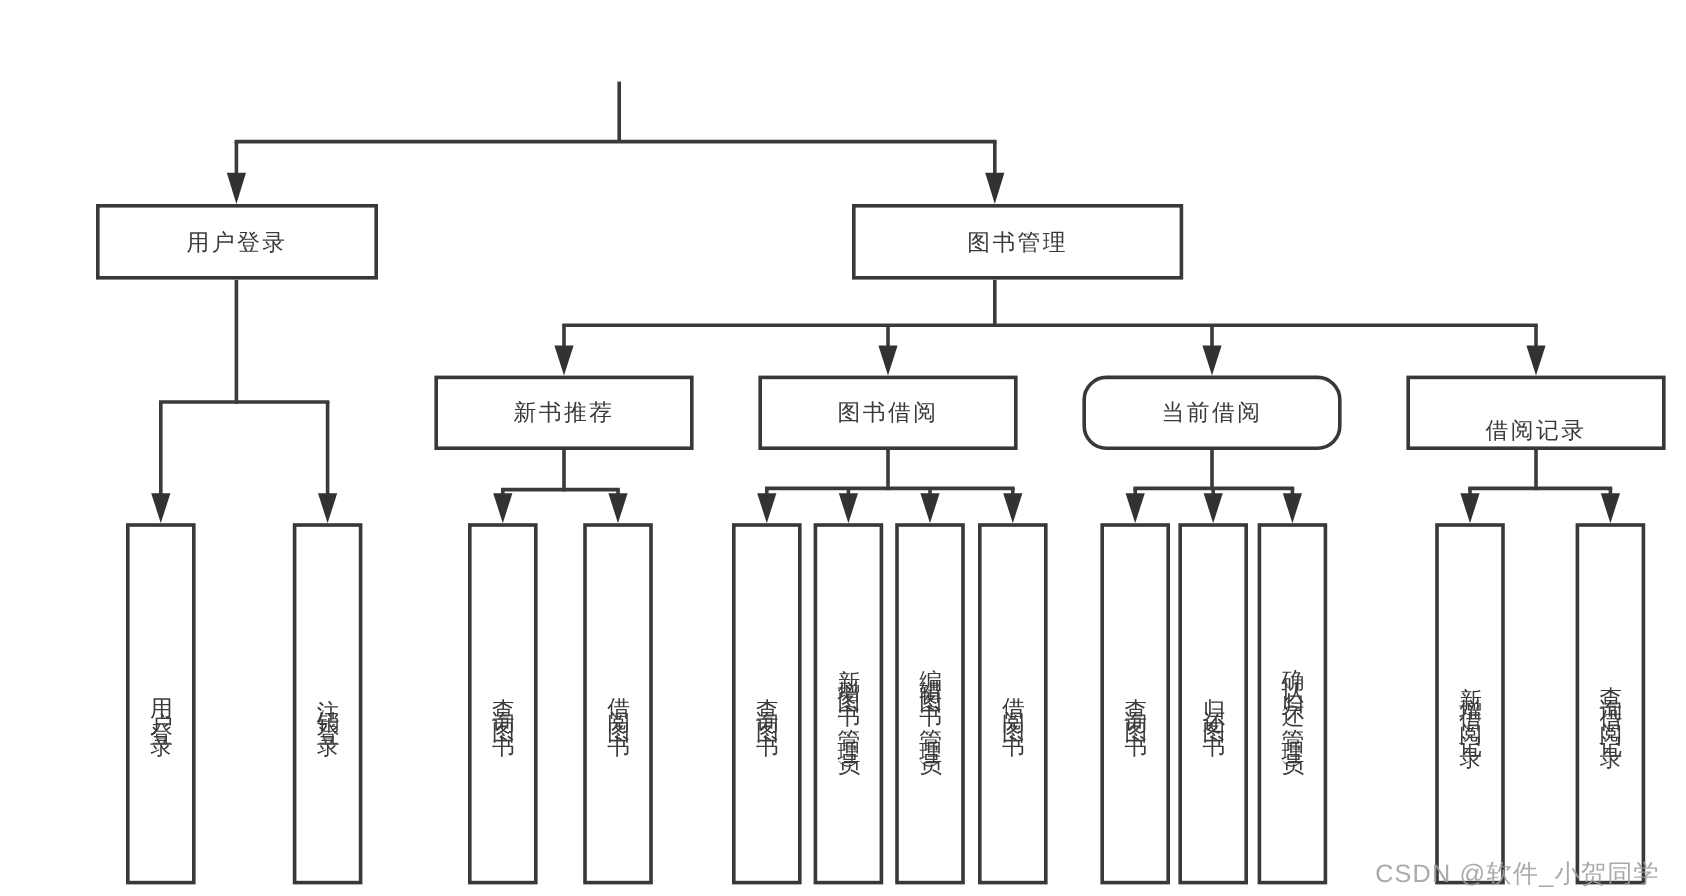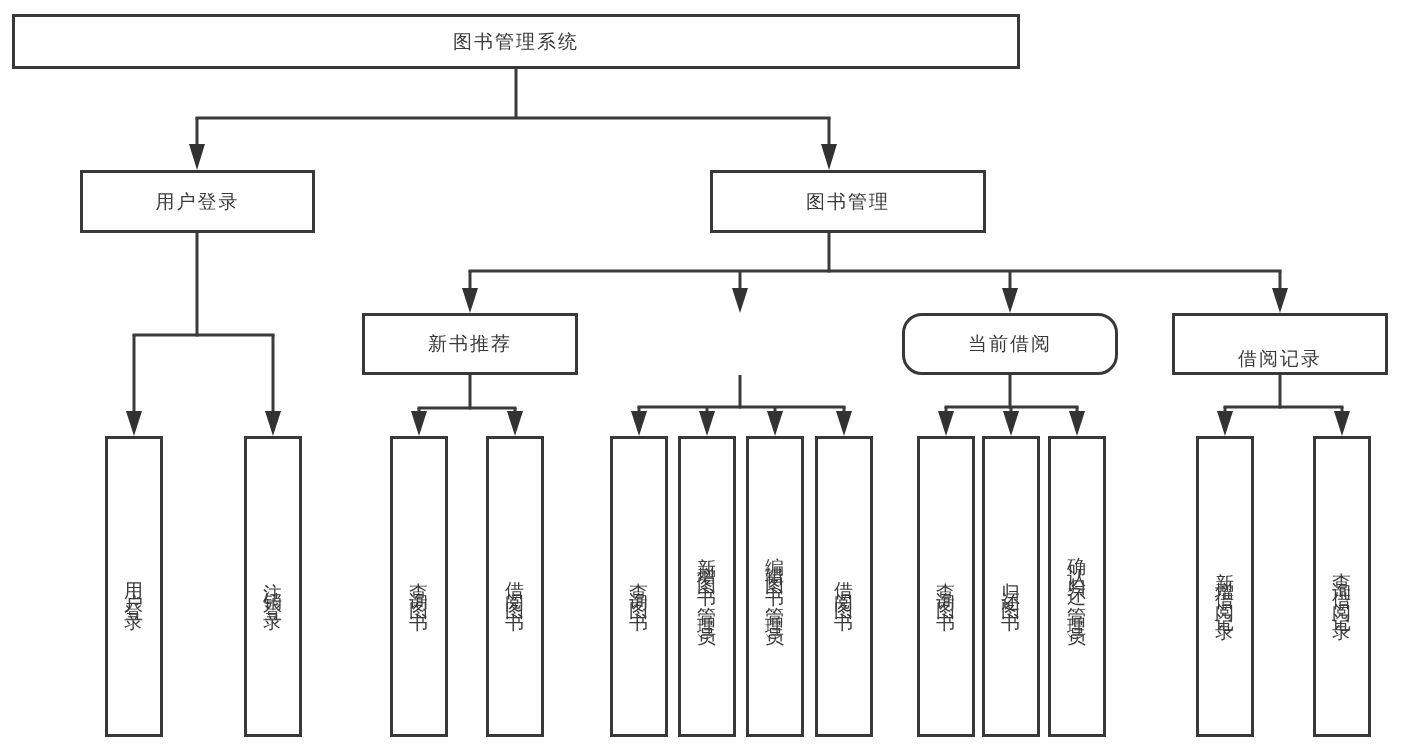--- a/index.html
+++ b/index.html
@@ -116,33 +116,33 @@
       <polygon points="767,411 783,411 775,436"></polygon>
       <polygon points="836,411 852,411 844,436"></polygon>
       <polygon points="938,411 954,411 946,436"></polygon>
       <polygon points="1003,411 1019,411 1011,436"></polygon>
       <polygon points="1069,411 1085,411 1077,436"></polygon>
       <polygon points="1217,411 1233,411 1225,436"></polygon>
       <polygon points="1334,411 1350,411 1342,436"></polygon>
     </g>
   </svg>
 
-  <div class="node root-node">
-    <span class="lbl">图书管理系统</span>
-  </div>
 
   <div class="node l2-node l2-a">
     <span class="lbl">用户登录</span>
   </div>
   <div class="node l2-node l2-b">
     <span class="lbl">图书管理</span>
   </div>
 
   <div class="node l3-node l3-a">
     <span class="lbl">新书推荐</span>
+  </div>
+  <div class="node l3-node l3-b">
+    <span class="lbl">图书借阅</span>
   </div>
   <div class="node l3-node l3-c">
     <span class="lbl">当前借阅</span>
   </div>
   <div class="node l3-node l3-d">
     <span class="lbl">借阅记录</span>
   </div>
 
   <div class="node leaf" style="left:105px">
     <span class="lbl">用户登录</span>
@@ -181,14 +181,15 @@
     <span class="lbl">确认归还（管理员）</span>
   </div>
 
   <div class="node leaf" style="left:1196px">
     <span class="lbl">新增借阅记录</span>
   </div>
   <div class="node leaf" style="left:1313px">
     <span class="lbl">查询借阅记录</span>
   </div>
 
+  <div class="watermark">CSDN @软件_小贺同学</div>
 
 </div>
 
 </body></html>

